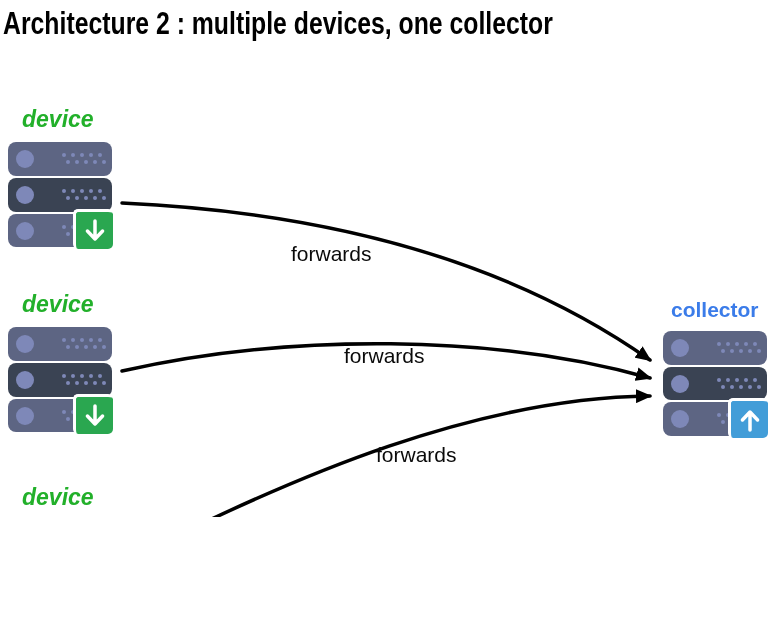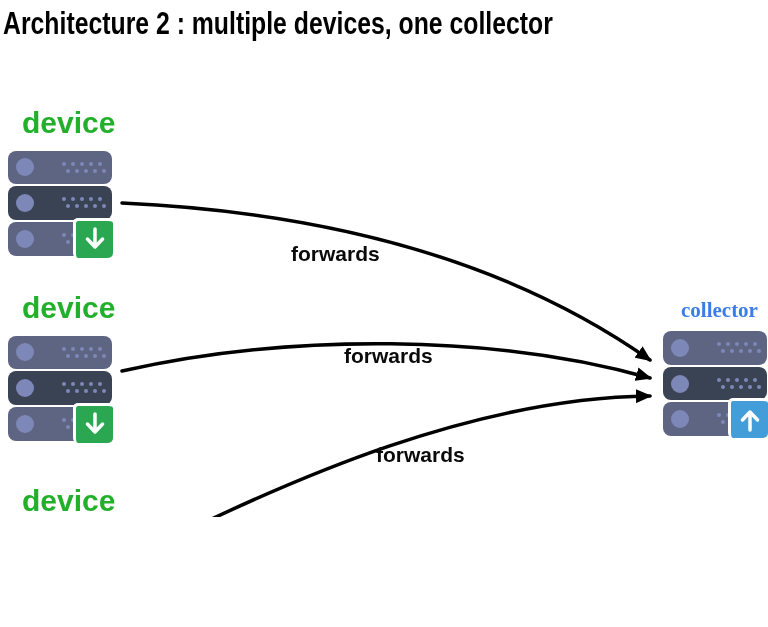--- a/index.html
+++ b/index.html
@@ -23,27 +23,27 @@
   .title{
     position:absolute;left:3px;top:5px;margin:0;
     font-size:31px;font-weight:700;color:var(--title-color);
     white-space:nowrap;letter-spacing:0;
     transform:scaleX(0.8);transform-origin:0 0;line-height:1.2;
   }
   .arrows-layer{position:absolute;left:0;top:0;width:768px;height:627px;}
   .arrow-path{fill:none;stroke:var(--arrow);stroke-width:3.5;stroke-linecap:round;}
   .arrowhead{fill:var(--arrow);}
   .edge-label{
-    position:absolute;font-size:21px;font-weight:700;color:#0a0a0a;
+    position:absolute;font-size:21px;font-weight:400;color:#0a0a0a;
     white-space:nowrap;line-height:1.1;
   }
   .node{position:absolute;width:105px;}
   .node-label{font-weight:700;line-height:1.15;white-space:nowrap;}
-  .device .node-label{color:var(--device-label);font-size:30px;margin:0 0 10px 14px;}
-  .collector .node-label{color:var(--collector-label);font-size:21px;margin:0 0 9px 18px;font-family:Liberation Serif, serif;}
+  .device .node-label{color:var(--device-label);font-size:23px;margin:0 0 10px 14px;font-style:italic;}
+  .collector .node-label{color:var(--collector-label);font-size:21px;margin:0 0 9px 8px;}
   .stack{position:relative;display:flex;flex-direction:column;gap:2px;width:104px;height:105px;}
   .slab{position:relative;flex:1;border-radius:8px;}
   .slab.light{background:var(--slab-light);}
   .slab.dark{background:var(--slab-dark);}
   .knob{
     position:absolute;left:8px;top:50%;transform:translateY(-50%);
     width:18px;height:18px;border-radius:50%;background:var(--knob);
   }
   .dots{
     position:absolute;left:54px;top:11px;width:4px;height:4px;border-radius:50%;

